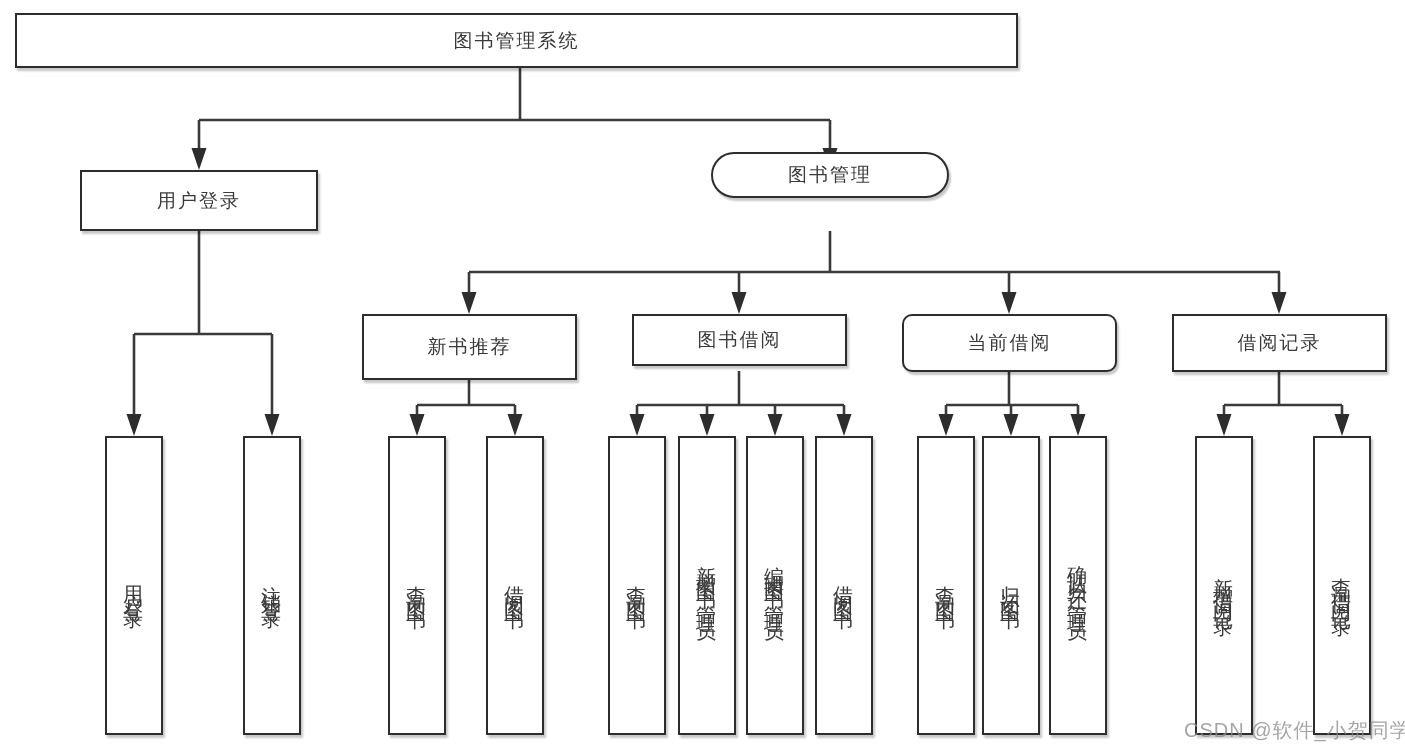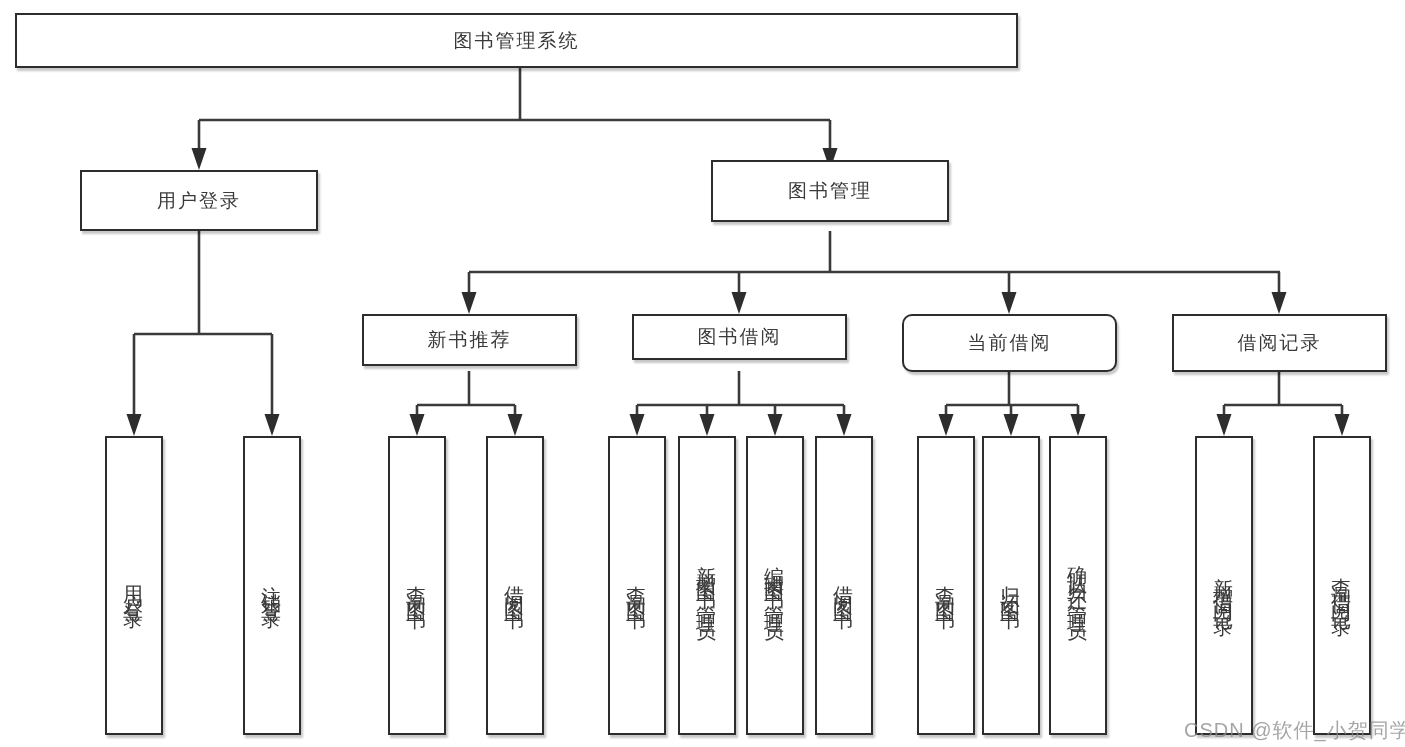--- a/index.html
+++ b/index.html
@@ -111,28 +111,28 @@
     </g>
   </svg>
 
   <div class="node hnode" style="left:15px;top:13px;width:1003px;height:55px;">
     <span>图书管理系统</span>
   </div>
 
   <div class="node hnode" style="left:80px;top:170px;width:238px;height:61px;">
     <span>用户登录</span>
   </div>
-  <div class="node hnode" style="left:711px;top:160px;width:238px;height:62px;">
+  <div class="node hnode" style="left:711px;top:152px;width:238px;height:46px;border-radius:25px;">
     <span>图书管理</span>
   </div>
 
-  <div class="node hnode" style="left:362px;top:314px;width:215px;height:52px;">
+  <div class="node hnode" style="left:362px;top:314px;width:215px;height:66px;">
     <span>新书推荐</span>
   </div>
-  <div class="node hnode" style="left:632px;top:314px;width:215px;height:46px;">
+  <div class="node hnode" style="left:632px;top:314px;width:215px;height:52px;">
     <span>图书借阅</span>
   </div>
   <div class="node hnode" style="left:902px;top:314px;width:215px;height:58px;border-radius:10px;">
     <span>当前借阅</span>
   </div>
   <div class="node hnode" style="left:1172px;top:314px;width:215px;height:58px;">
     <span>借阅记录</span>
   </div>
 
   <div class="node vnode" style="left:105px;top:436px;width:58px;height:299px;">

